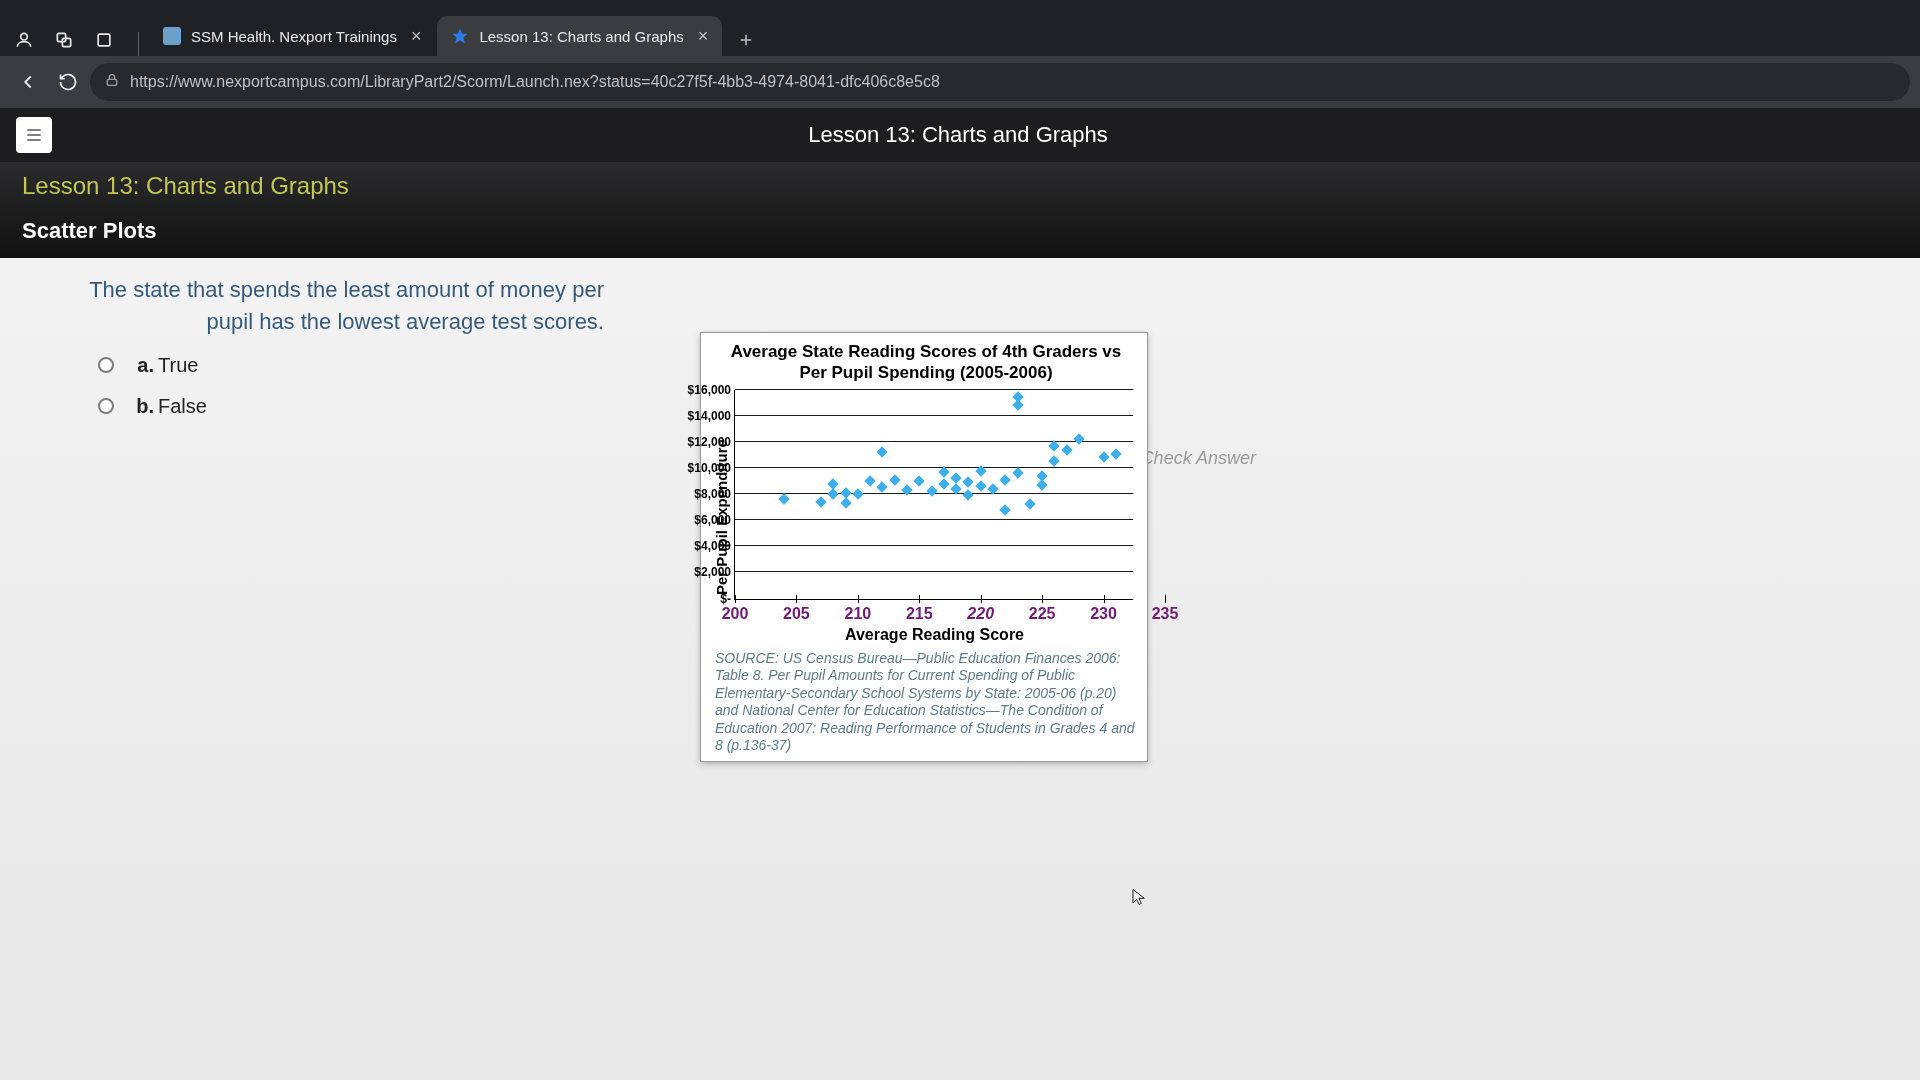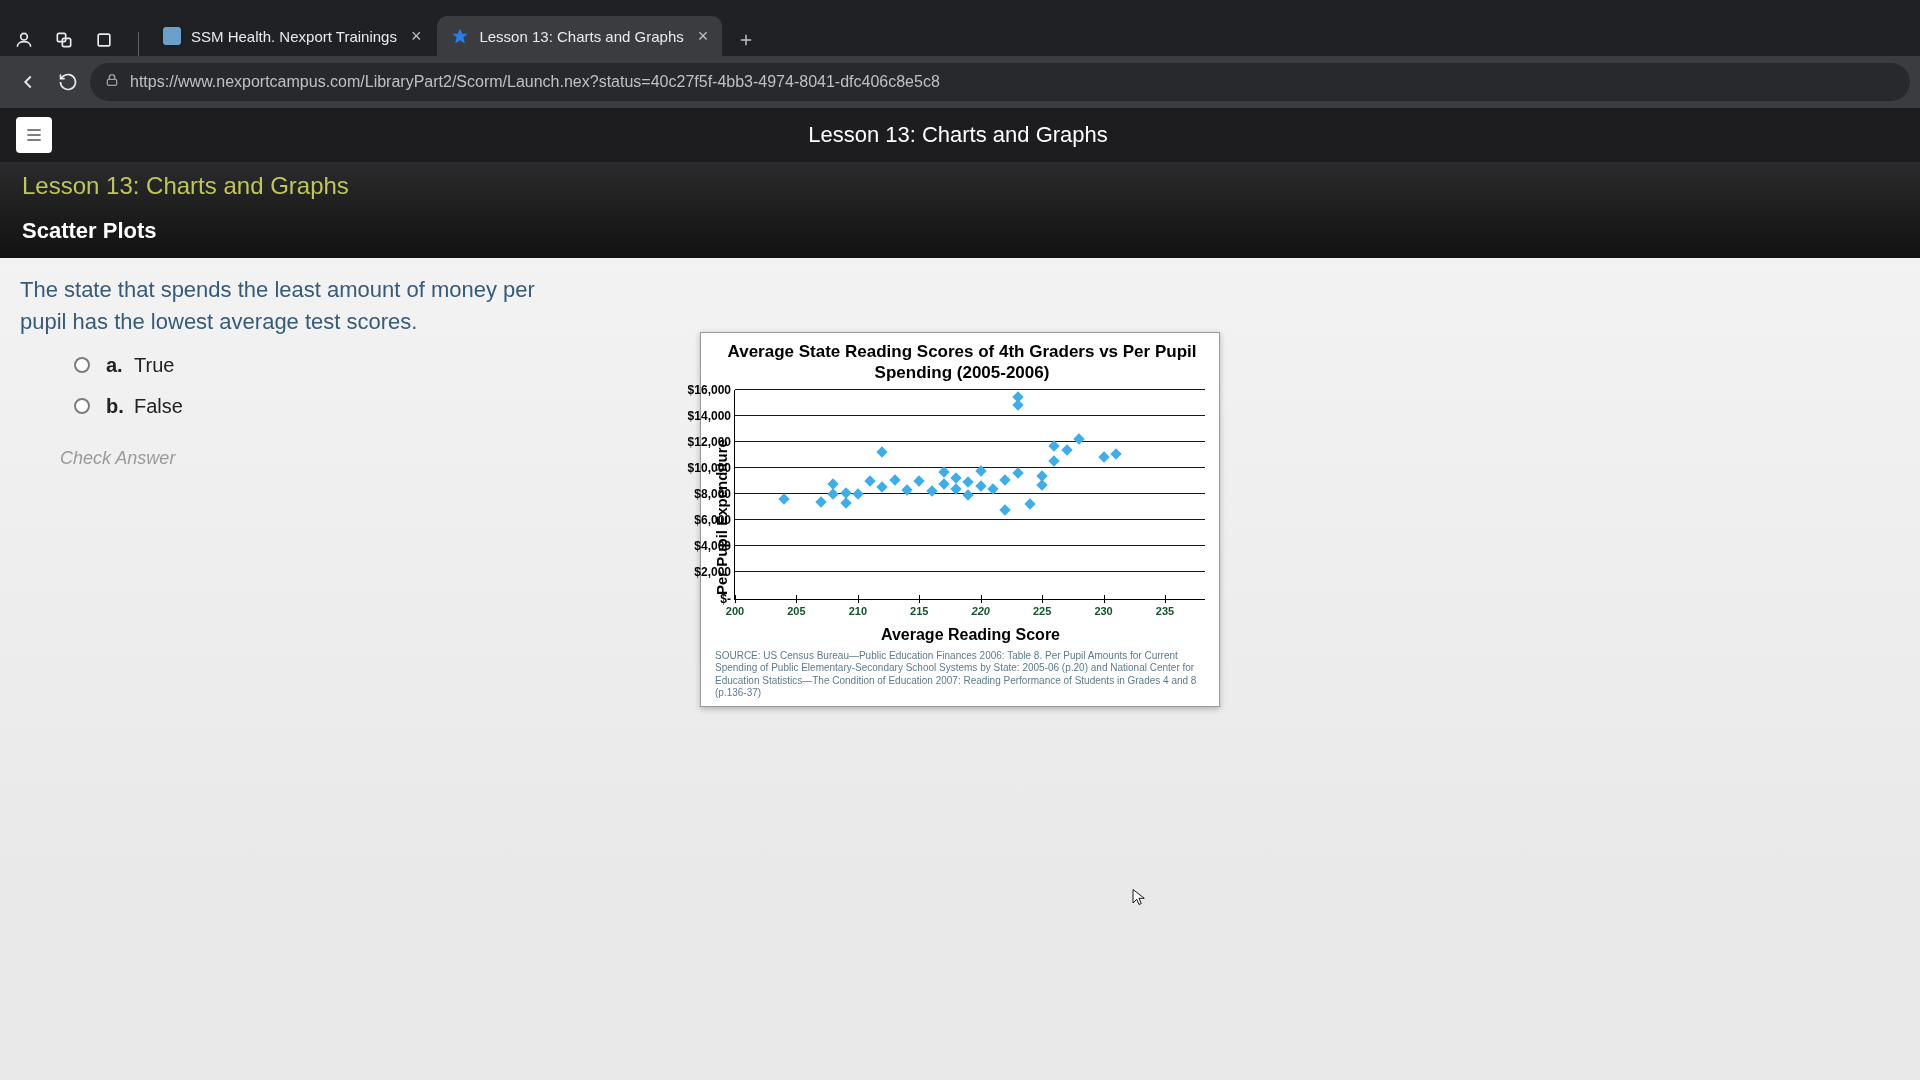--- a/index.html
+++ b/index.html
@@ -86,23 +86,24 @@
   }
   .scorm-banner {
     background: linear-gradient(180deg,#2b2b2d 0%, #111 100%);
     padding: 10px 22px 14px 22px;
     color:#fff;
   }
   .scorm-banner .lesson-name { color:#c0c754; font-size:24px; font-weight:400; }
   .scorm-banner .sub-name { color:#fff; font-size:22px; font-weight:600; margin-top:18px; }
 
   .content-area {
-    padding: 16px 20px;
+    padding: 16px 44px;
     color:#2a4d69;
     max-width: 1300px;
+    text-align: right;
   }
   .question-text {
     font-size: 22px;
     color: #365a7a;
     max-width: 560px;
     line-height: 1.45;
   }
   .choices { margin: 16px 0 0 54px; }
   .choice { display:flex; align-items:center; font-size:20px; color:#222; margin-bottom: 18px; }
   .radio {
@@ -112,21 +113,21 @@
   .choice-letter { width: 24px; color:#222; font-weight:600; margin-right:4px; }
   .check-answer {
     margin: 30px 0 0 40px;
     color:#9a9a9a; font-style:italic; font-size:18px;
   }
 
   
   .chart-box {
     position:absolute;
     left: 700px; top: 224px;
-    width: 520px;
+    width: 448px;
     background:#fff;
     border: 1px solid #999;
     box-shadow: 0 2px 6px rgba(0,0,0,.25);
     padding: 6px 8px 6px 12px;
   }
   .chart-title { text-align:center; font-weight:700; font-size:17px; line-height:1.25; padding: 2px 8px 6px 8px; color:#000; }
   .plot-wrap { display:flex; }
   .yaxis-label {
     writing-mode: vertical-rl; transform: rotate(180deg);
     text-align:center; font-weight:700; font-size:15px;
@@ -139,24 +140,24 @@
     border-bottom: 1.5px solid #000;
     margin: 0 6px 0 4px;
   }
   .ytick-label {
     position:absolute; right: calc(100% + 4px);
     transform: translateY(50%);
     font-size: 12px; color:#000; white-space:nowrap; font-weight:600;
   }
   .grid-h { position:absolute; left:0; right:0; height:1px; background:#000; opacity:.9; }
   .xtick { position:absolute; bottom:-4px; width:1px; height:8px; background:#000; }
-  .xtick-label { position:absolute; top: calc(100% + 6px); transform:translateX(-50%); font-size:11px; color:#14532d; font-weight:600; }
+  .xtick-label { position:absolute; top: calc(100% + 6px); transform:translateX(-50%); font-size:16px; color:#701a75; font-weight:600; }
   .dot { position:absolute; width:8px; height:8px; background:#3daee9; transform: translate(-50%,50%) rotate(45deg); }
   .xaxis-label { text-align:center; font-weight:700; font-size:16px; margin-top: 26px; color:#000; }
-  .chart-source { font-size:10px; color:#5c7b8a; line-height:1.25; margin-top:6px; padding:0 2px; }
+  .chart-source { font-size:14px; color:#5c7b8a; font-style:italic; line-height:1.25; margin-top:6px; padding:0 2px; }
 
   
   .cursor {
     position:absolute; left: 1130px; top: 780px;
     width: 18px; height: 26px; color:#000;
   }
 </style>
 </head>
 <body>
 

